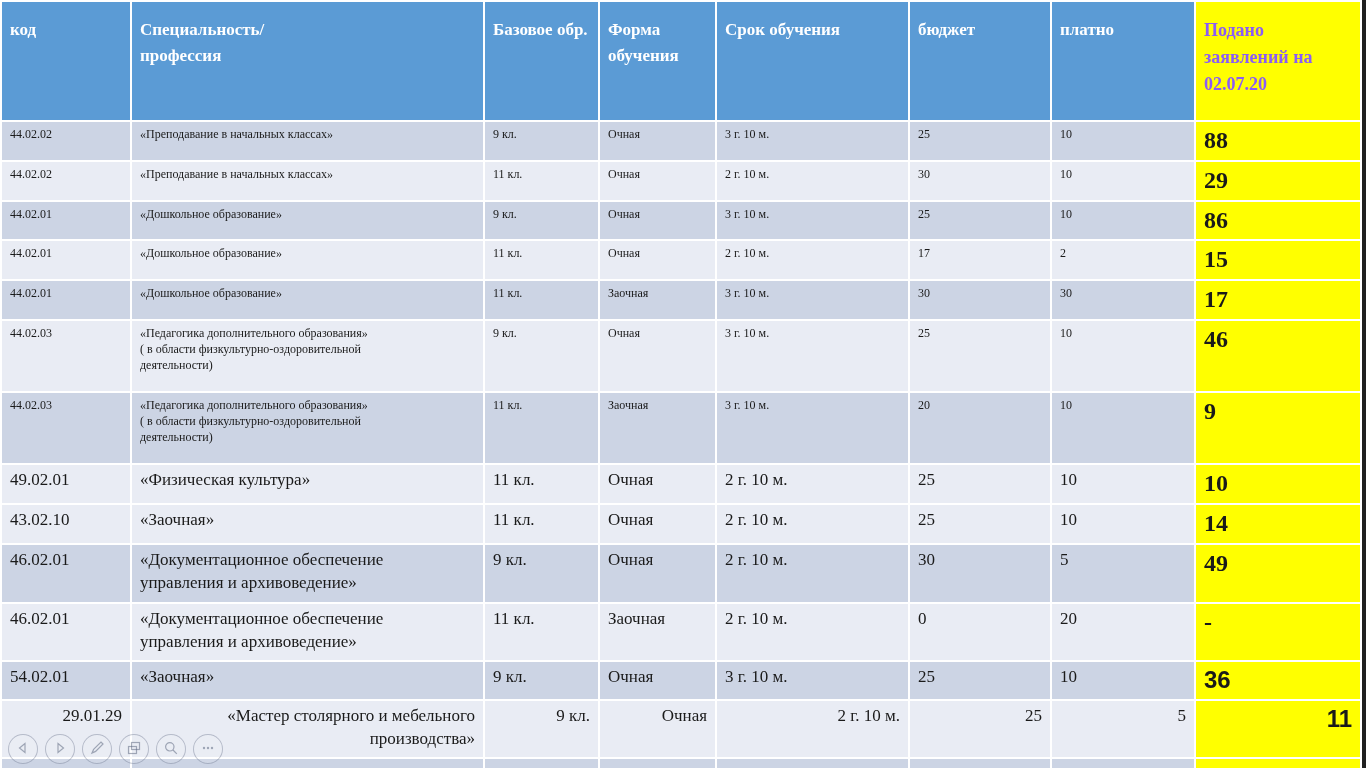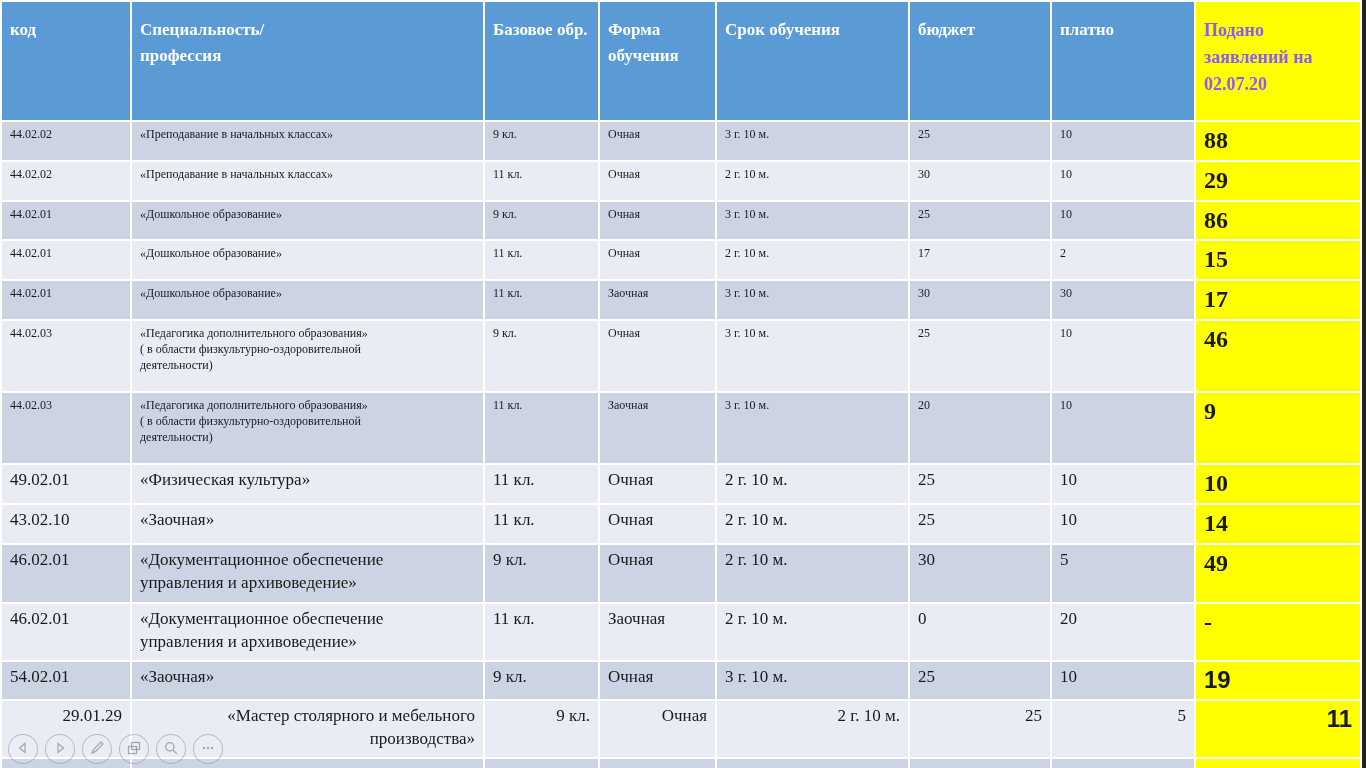--- a/index.html
+++ b/index.html
@@ -217,21 +217,21 @@
       <td class="col-applications">-</td>
     </tr>
         <tr class="dark fs-lg" style="height: 36px; margin-top: 20px;">
       <td class="col-code">54.02.01</td>
       <td class="col-specialty">«Заочная»</td>
       <td class="col-base-ed">9 кл.</td>
       <td class="col-form">Очная</td>
       <td class="col-duration">3 г. 10 м.</td>
       <td class="col-budget">25</td>
       <td class="col-paid">10</td>
-      <td class="col-applications apps-sans">19</td>
+      <td class="col-applications apps-sans">36</td>
     </tr>
         <tr class="light fs-lg" style="height: 56px; text-align: right;">
       <td class="col-code">29.01.29</td>
       <td class="col-specialty">«Мастер столярного и мебельного
 производства»</td>
       <td class="col-base-ed">9 кл.</td>
       <td class="col-form">Очная</td>
       <td class="col-duration">2 г. 10 м.</td>
       <td class="col-budget">25</td>
       <td class="col-paid">5</td>

